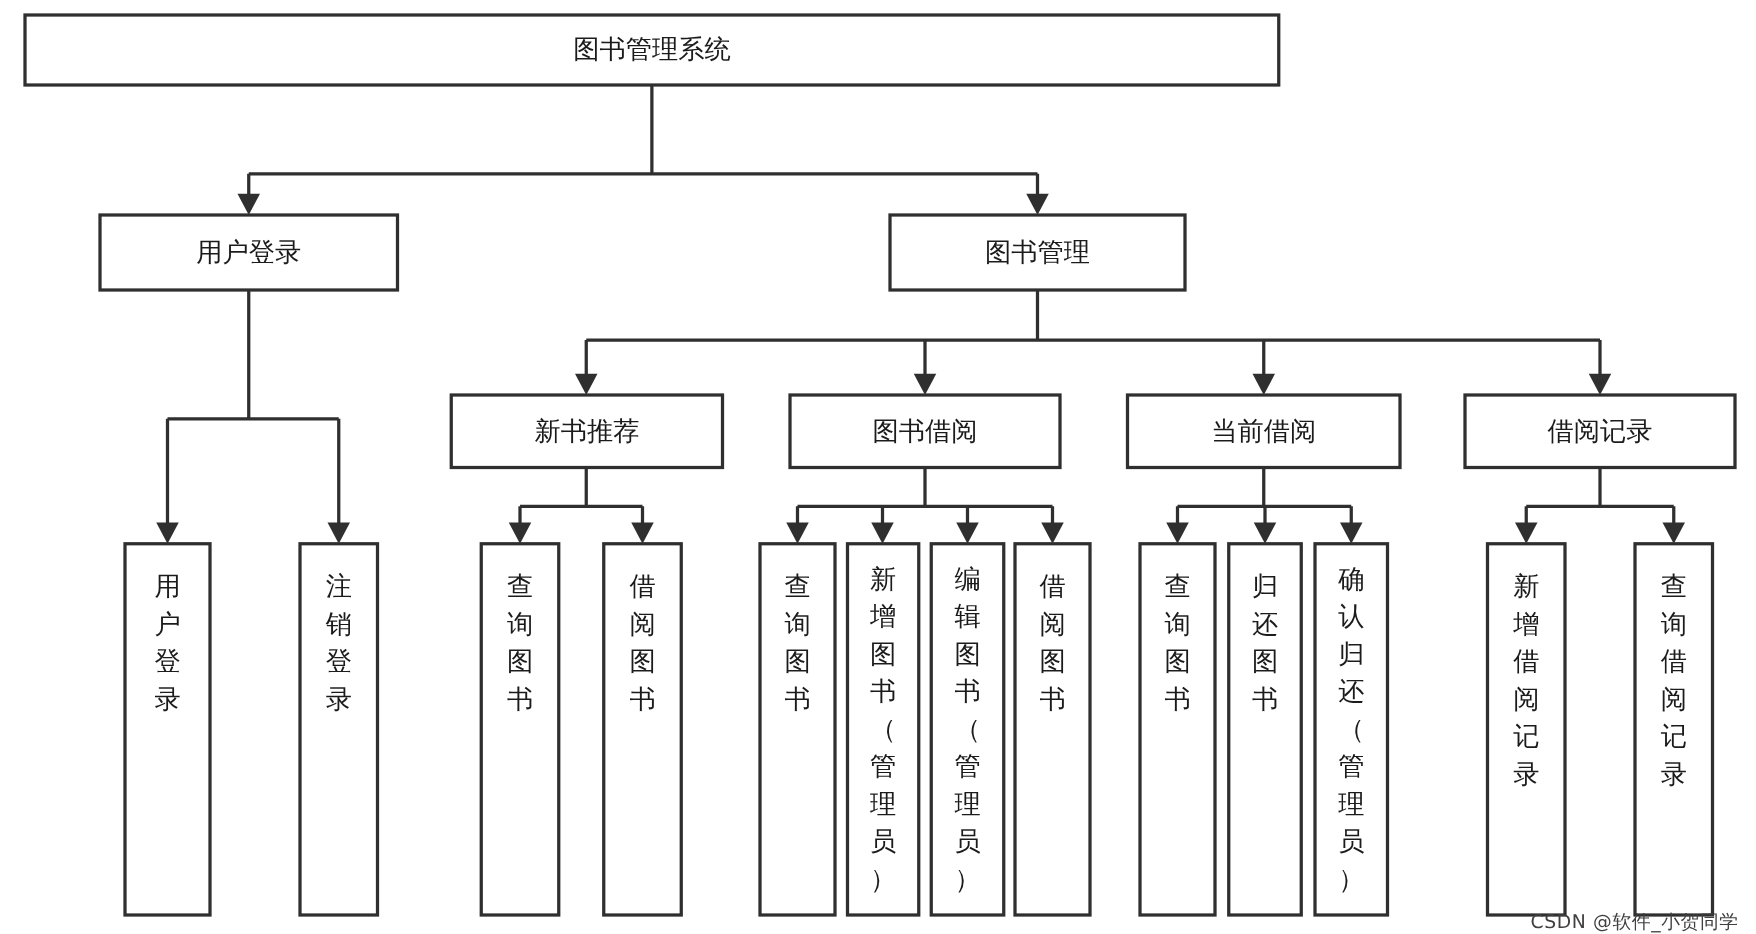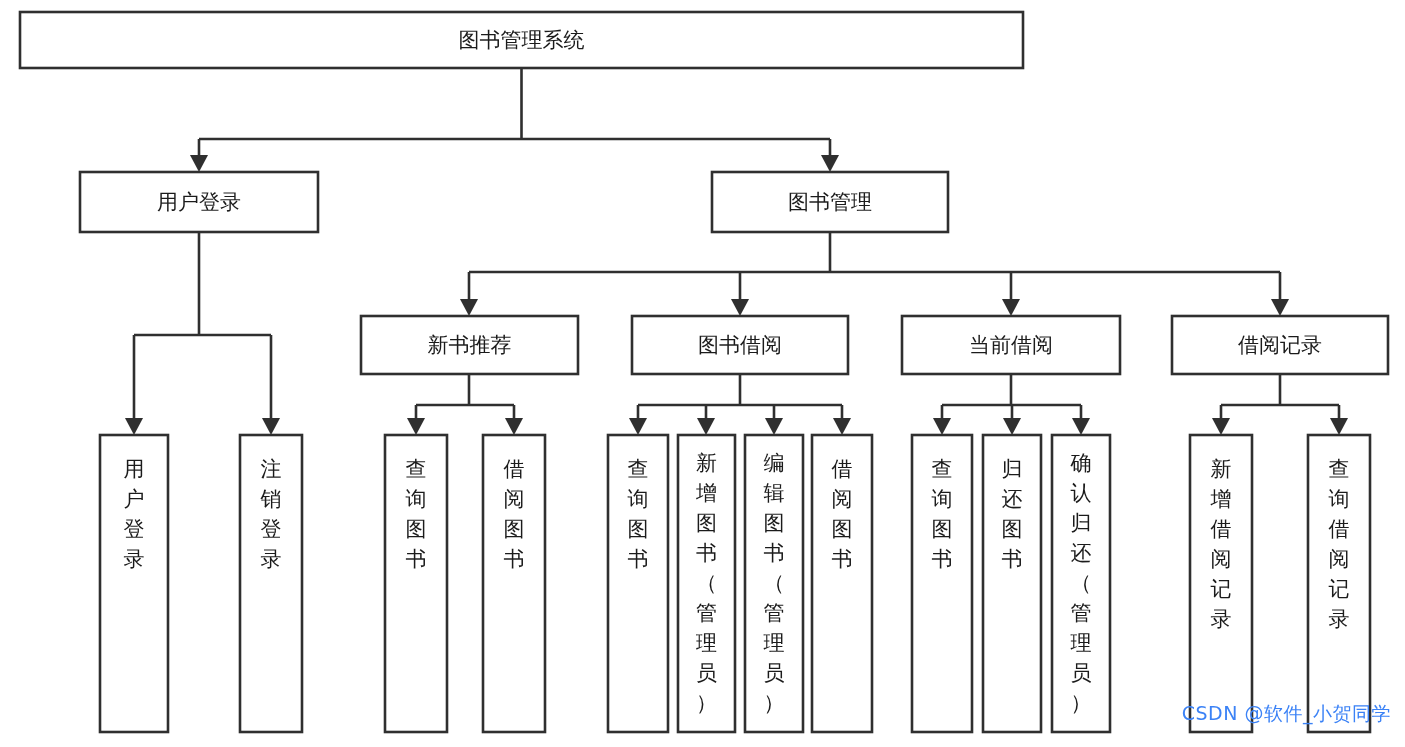--- a/index.html
+++ b/index.html
@@ -54,24 +54,24 @@
     text-anchor: middle;
     dominant-baseline: middle;
   }
   .node-label.vertical {
     font-size: 21px;
     text-anchor: middle;
   }
   .watermark {
     position: absolute;
     right: 14px;
-    bottom: 20px;
+    bottom: 0;
     font-family: "DejaVu Sans", "Liberation Sans", sans-serif;
-    font-size: 19px;
-    color: #3b82f6;
+    font-size: 15px;
+    color: #404040;
     letter-spacing: 0.5px;
     white-space: nowrap;
     user-select: none;
   }
 </style>
 </head>
 <body>
 
 <div id="diagram-root">
   <svg class="flow" viewBox="0 0 1405 747" xmlns="http://www.w3.org/2000/svg">

